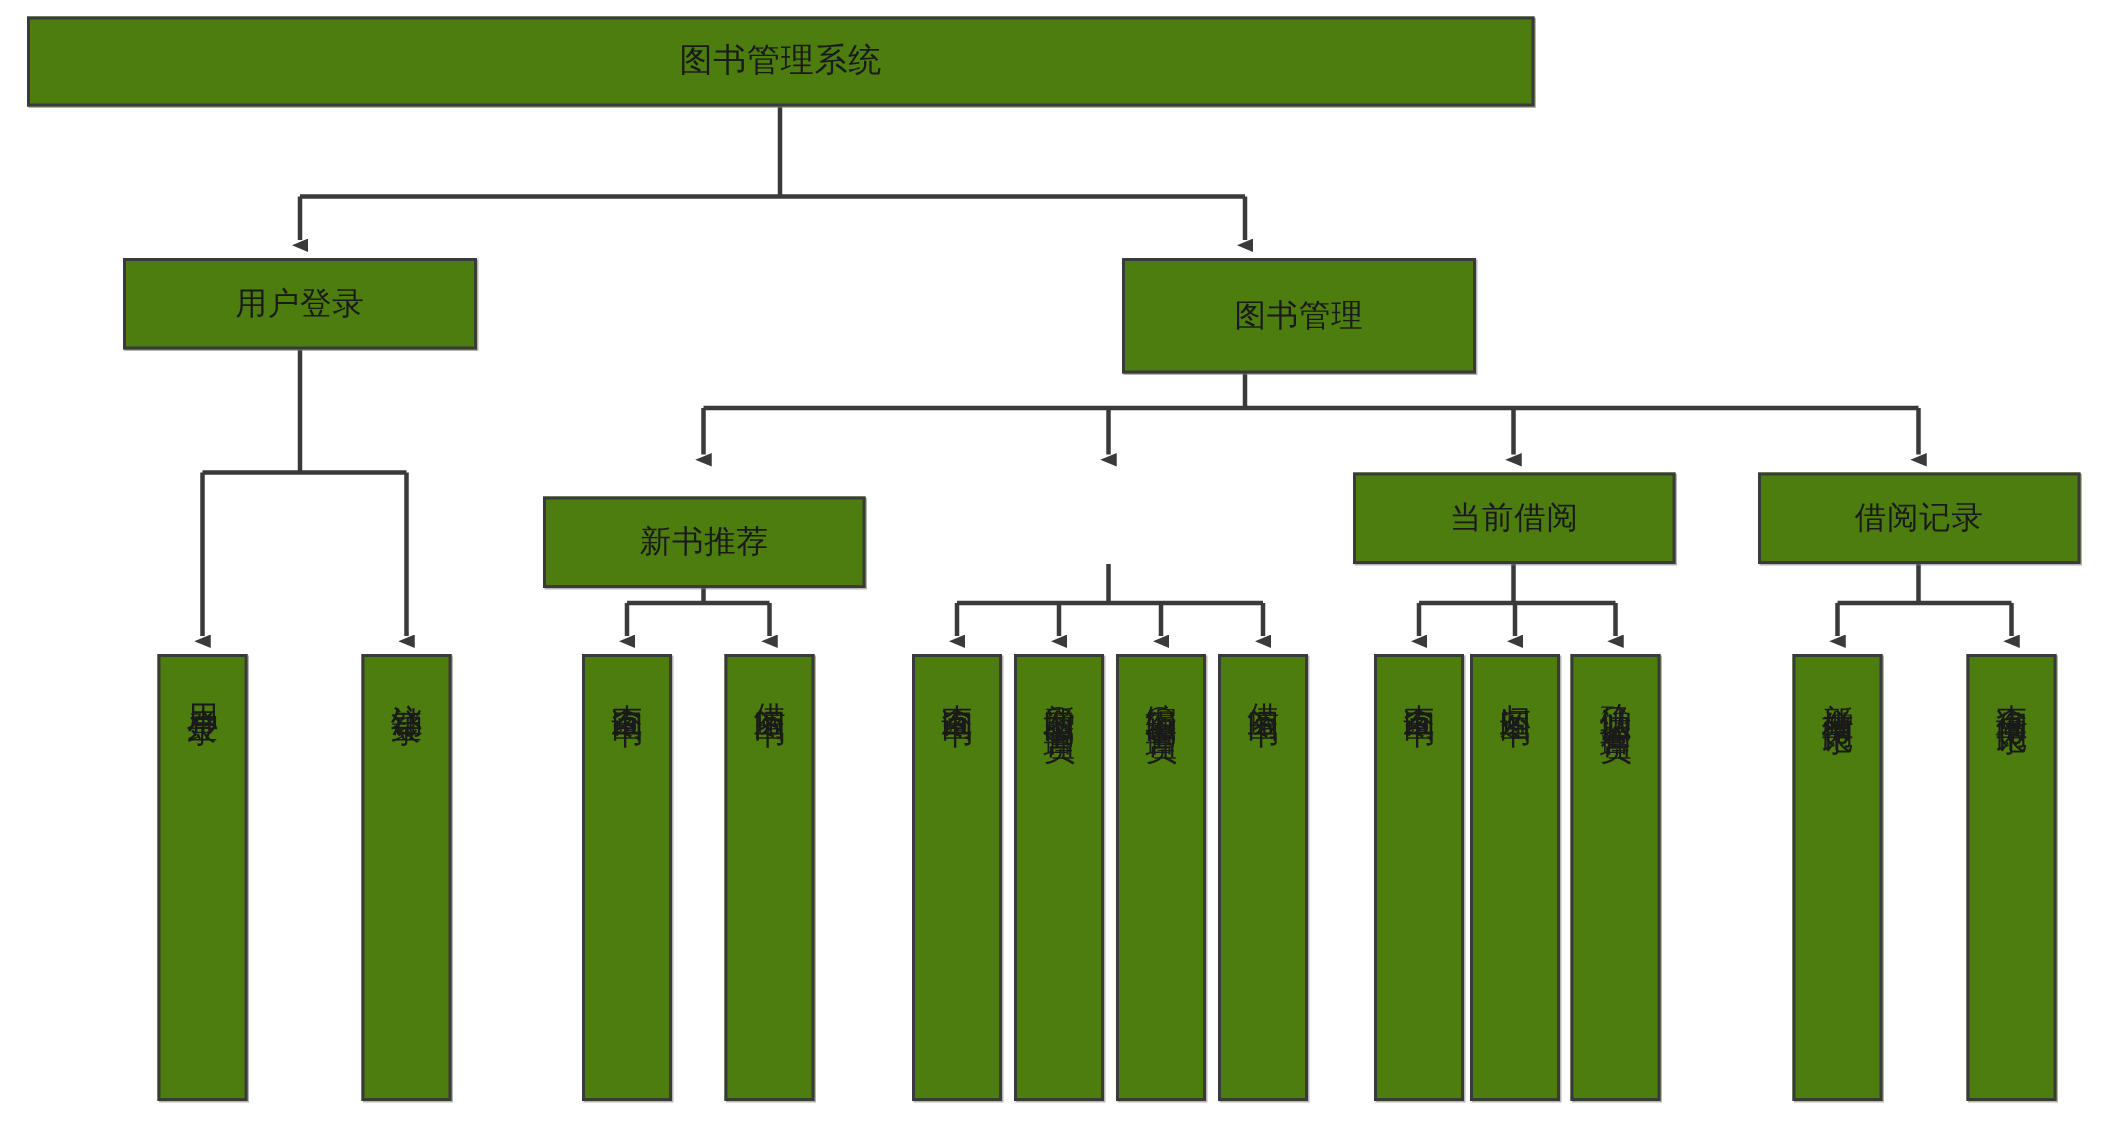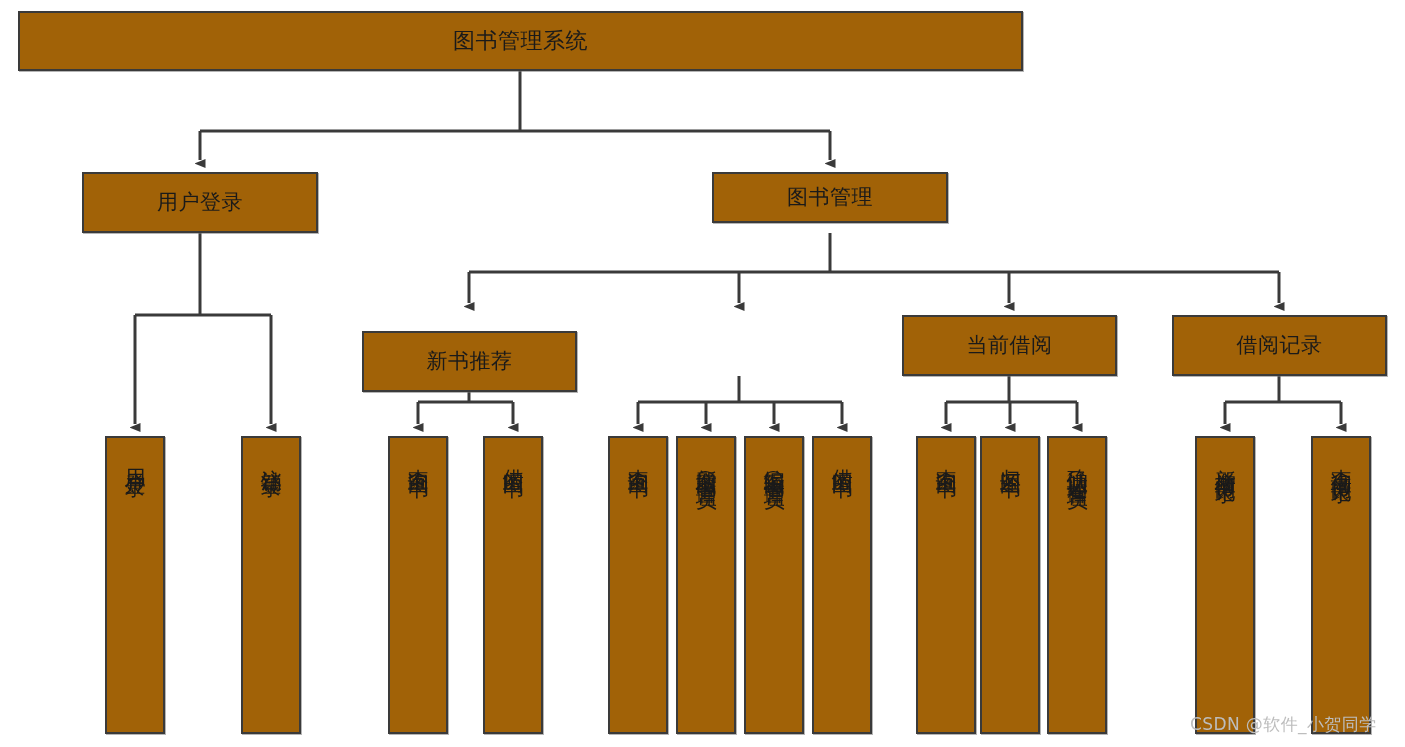--- a/index.html
+++ b/index.html
@@ -22,21 +22,21 @@
     left: 0;
     top: 0;
     width: 1405px;
     height: 747px;
     pointer-events: none;
   }
   .node {
     position: absolute;
     box-sizing: border-box;
     border: 2px solid #3a3a3a;
-    background: #a16207;
+    background: #4d7c0f;
     display: flex;
     align-items: center;
     justify-content: center;
     color: #1a1a1a;
     box-shadow: 1px 1px 0 rgba(120,120,120,0.55);
   }
   .node .cap {
     line-height: 1.06;
     letter-spacing: 0.5px;
   }
@@ -122,21 +122,21 @@
     </g>
   </svg>
 
   <div class="node horiz root" style="left:18px; top:11px; width:1005px; height:60px;">
     <span class="cap">图书管理系统</span>
   </div>
 
   <div class="node horiz" style="left:82px; top:172px; width:236px; height:61px;">
     <span class="cap">用户登录</span>
   </div>
-  <div class="node horiz" style="left:712px; top:172px; width:236px; height:51px;">
+  <div class="node horiz" style="left:748px; top:172px; width:236px; height:77px;">
     <span class="cap">图书管理</span>
   </div>
 
   <div class="node horiz" style="left:362px; top:315px; width:215px; height:61px;margin-top:16px;">
     <span class="cap">新书推荐</span>
   </div>
   <div class="node horiz" style="left:1172px; top:315px; width:215px; height:61px;">
     <span class="cap">借阅记录</span>
   </div>
   <div class="node horiz" style="left:902px; top:315px; width:215px; height:61px;">
@@ -180,15 +180,14 @@
     <span class="cap">确认归还（管理员）</span>
   </div>
 
   <div class="node vert" style="left:1195px; top:436px; width:60px; height:298px;">
     <span class="cap">新增借阅记录</span>
   </div>
   <div class="node vert" style="left:1311px; top:436px; width:60px; height:298px;">
     <span class="cap">查询借阅记录</span>
   </div>
 
-  <div class="watermark">CSDN @软件_小贺同学</div>
 
 </div>
 
 </body></html>

